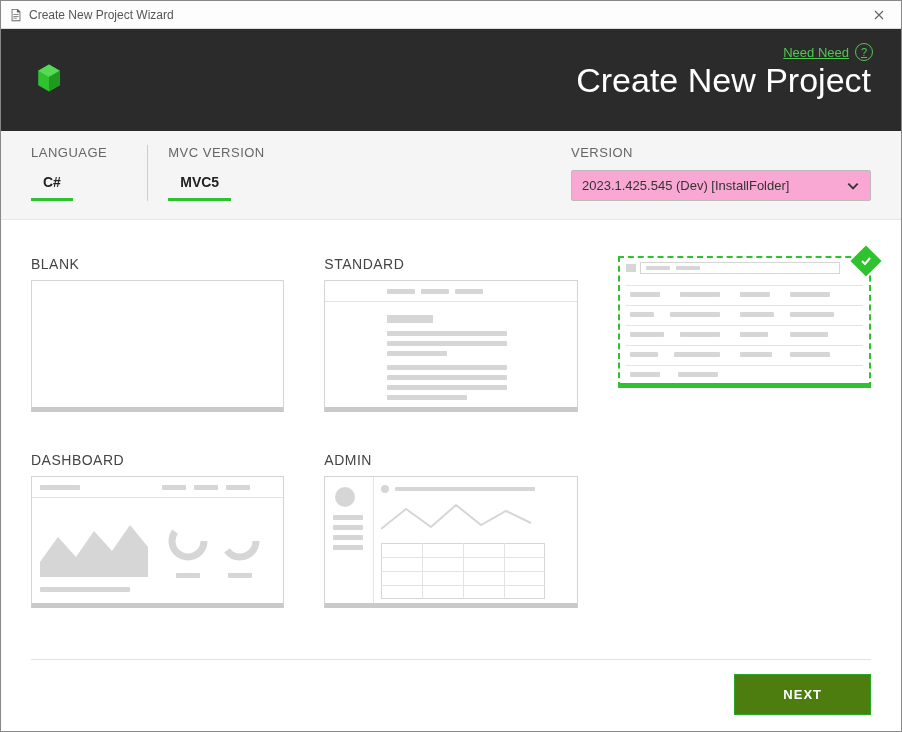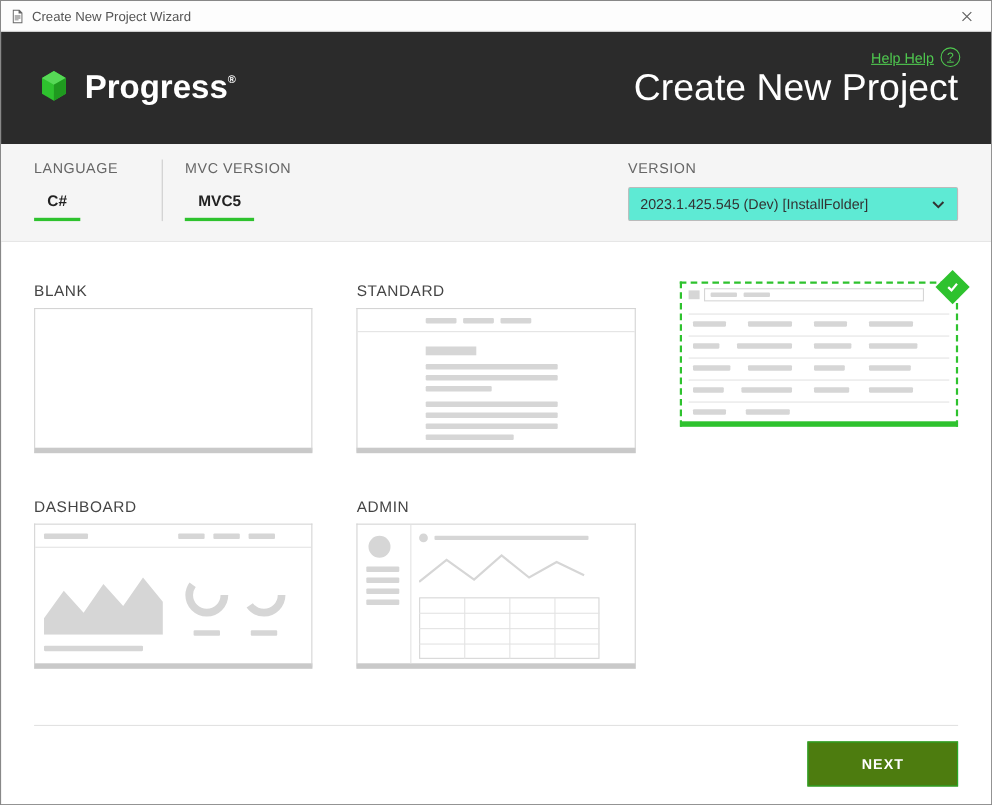--- a/index.html
+++ b/index.html
@@ -111,21 +111,21 @@
     background: #ccc;
     align-self: stretch;
     margin: 0 20px 0 0;
   }
   .cfg-right { margin-left: auto; width: 300px; }
   .version-select {
     display: flex;
     align-items: center;
     justify-content: space-between;
     border: 1px solid #bbb;
-    background: #5eead4;
+    background: #f9a8d4;
     border-radius: 2px;
     padding: 7px 10px;
     font-size: 13px;
     color: #333;
     cursor: pointer;
   }
   .chevron-down {
     width: 14px; height: 14px;
     display: inline-block;
   }
@@ -214,27 +214,24 @@
 
 <div class="header">
   <div class="brand">
     <span>
       <svg width="36" height="36" viewBox="0 0 40 40">
         <polygon points="8,12 20,5 32,12 32,28 20,35 8,28" fill="#2ec22e"></polygon>
         <polygon points="20,5 32,12 20,19 8,12" fill="#56d956"></polygon>
         <polygon points="20,19 32,12 32,28 20,35" fill="#1f9a1f"></polygon>
       </svg>
     </span>
-    <span class="brand-text">
-      <span>Progress</span><sup>®</sup>
-    </span>
   </div>
   <div class="page-title">Create New Project</div>
   <div class="help-link">
-    <span>Help Help</span>
+    <span>Need Need</span>
     <span class="help-icon-circle">?</span>
   </div>
 </div>
 
 <div class="content-wrap">
 
 <div class="config-row">
   <div class="cfg-group">
     <div class="cfg-label">LANGUAGE</div>
     <div class="cfg-value">C#</div>

